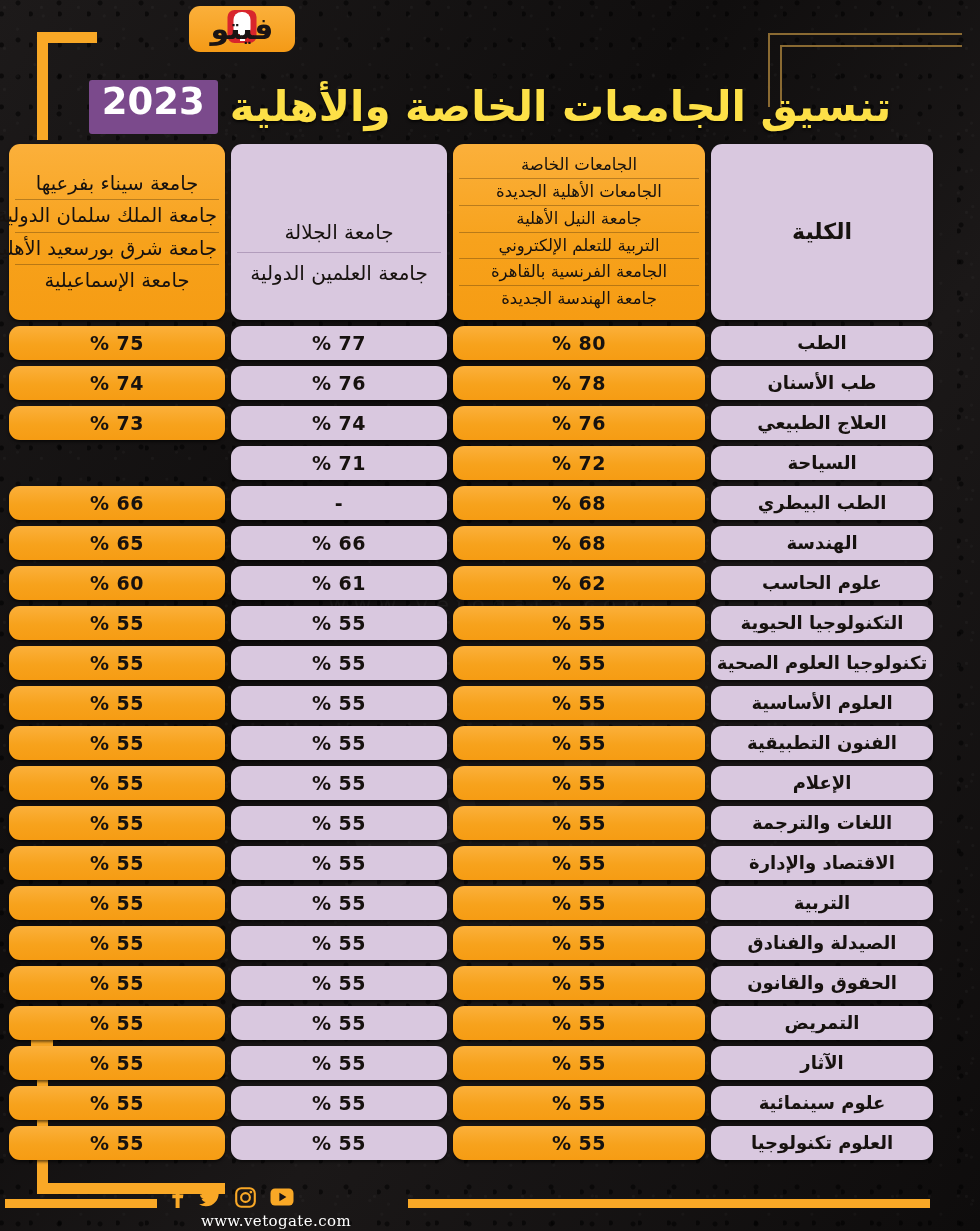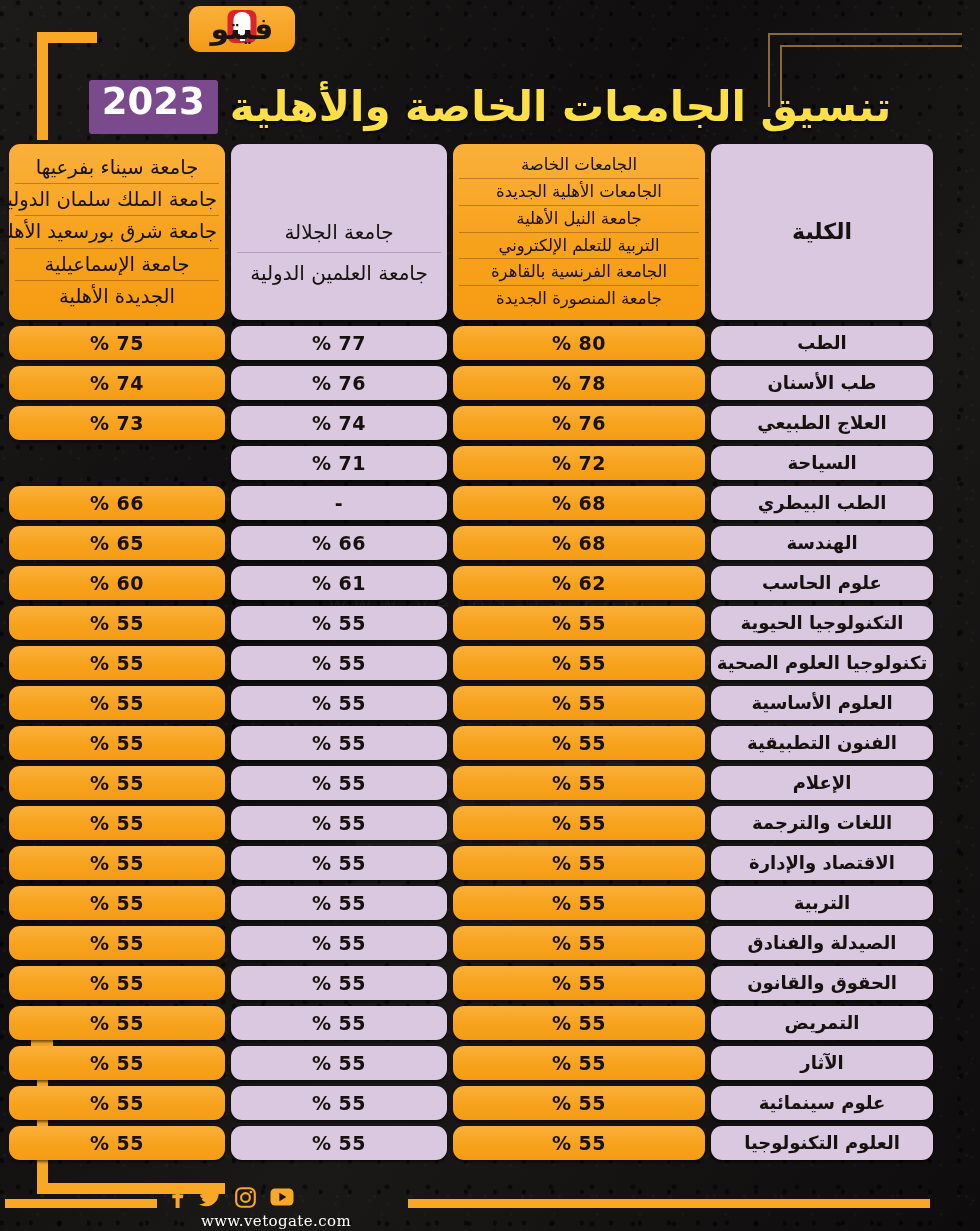--- a/index.html
+++ b/index.html
@@ -235,36 +235,35 @@
     <div class="cell c-name lav">
       <span class="hdr-title">الكلية</span>
     </div>
     <div class="cell c-c org">
       <div class="hdr-list" id="hdr-c">
           <div>الجامعات الخاصة</div>
           <div>الجامعات الأهلية الجديدة</div>
           <div>جامعة النيل الأهلية</div>
           <div>التربية للتعلم الإلكتروني</div>
           <div>الجامعة الفرنسية بالقاهرة</div>
-          <div>جامعة المنصورة الجديدة</div>
+          <div>جامعة الهندسة الجديدة</div>
         </div>
     </div>
     <div class="cell c-b lav">
       <div class="hdr-list lavlist two" id="hdr-b">
           <div>جامعة الجلالة</div>
           <div>جامعة العلمين الدولية</div>
         </div>
     </div>
     <div class="cell c-a org">
       <div class="hdr-list big" id="hdr-a">
           <div>جامعة سيناء بفرعيها</div>
           <div>جامعة الملك سلمان الدولية</div>
           <div>جامعة شرق بورسعيد الأهلية</div>
           <div>جامعة الإسماعيلية</div>
-          <div>الجديدة الأهلية</div>
         </div>
     </div>
   </div>
 
   <div id="rows-host" style="display:contents"><div class="trow drow">
         <div class="cell c-name lav">
           <span class="fac">الطب</span>
         </div>
         <div class="cell c-c org">
           <span class="val">% 80</span>
@@ -514,21 +513,21 @@
           <span class="val">% 55</span>
         </div>
         <div class="cell c-b lav">
           <span class="val">% 55</span>
         </div>
         <div class="cell c-a org">
           <span class="val">% 55</span>
         </div>
       </div><div class="trow drow">
         <div class="cell c-name lav">
-          <span class="fac">العلوم التكنولوجيا</span>
+          <span class="fac">العلوم تكنولوجيا</span>
         </div>
         <div class="cell c-c org">
           <span class="val">% 55</span>
         </div>
         <div class="cell c-b lav">
           <span class="val">% 55</span>
         </div>
         <div class="cell c-a org">
           <span class="val">% 55</span>
         </div>

